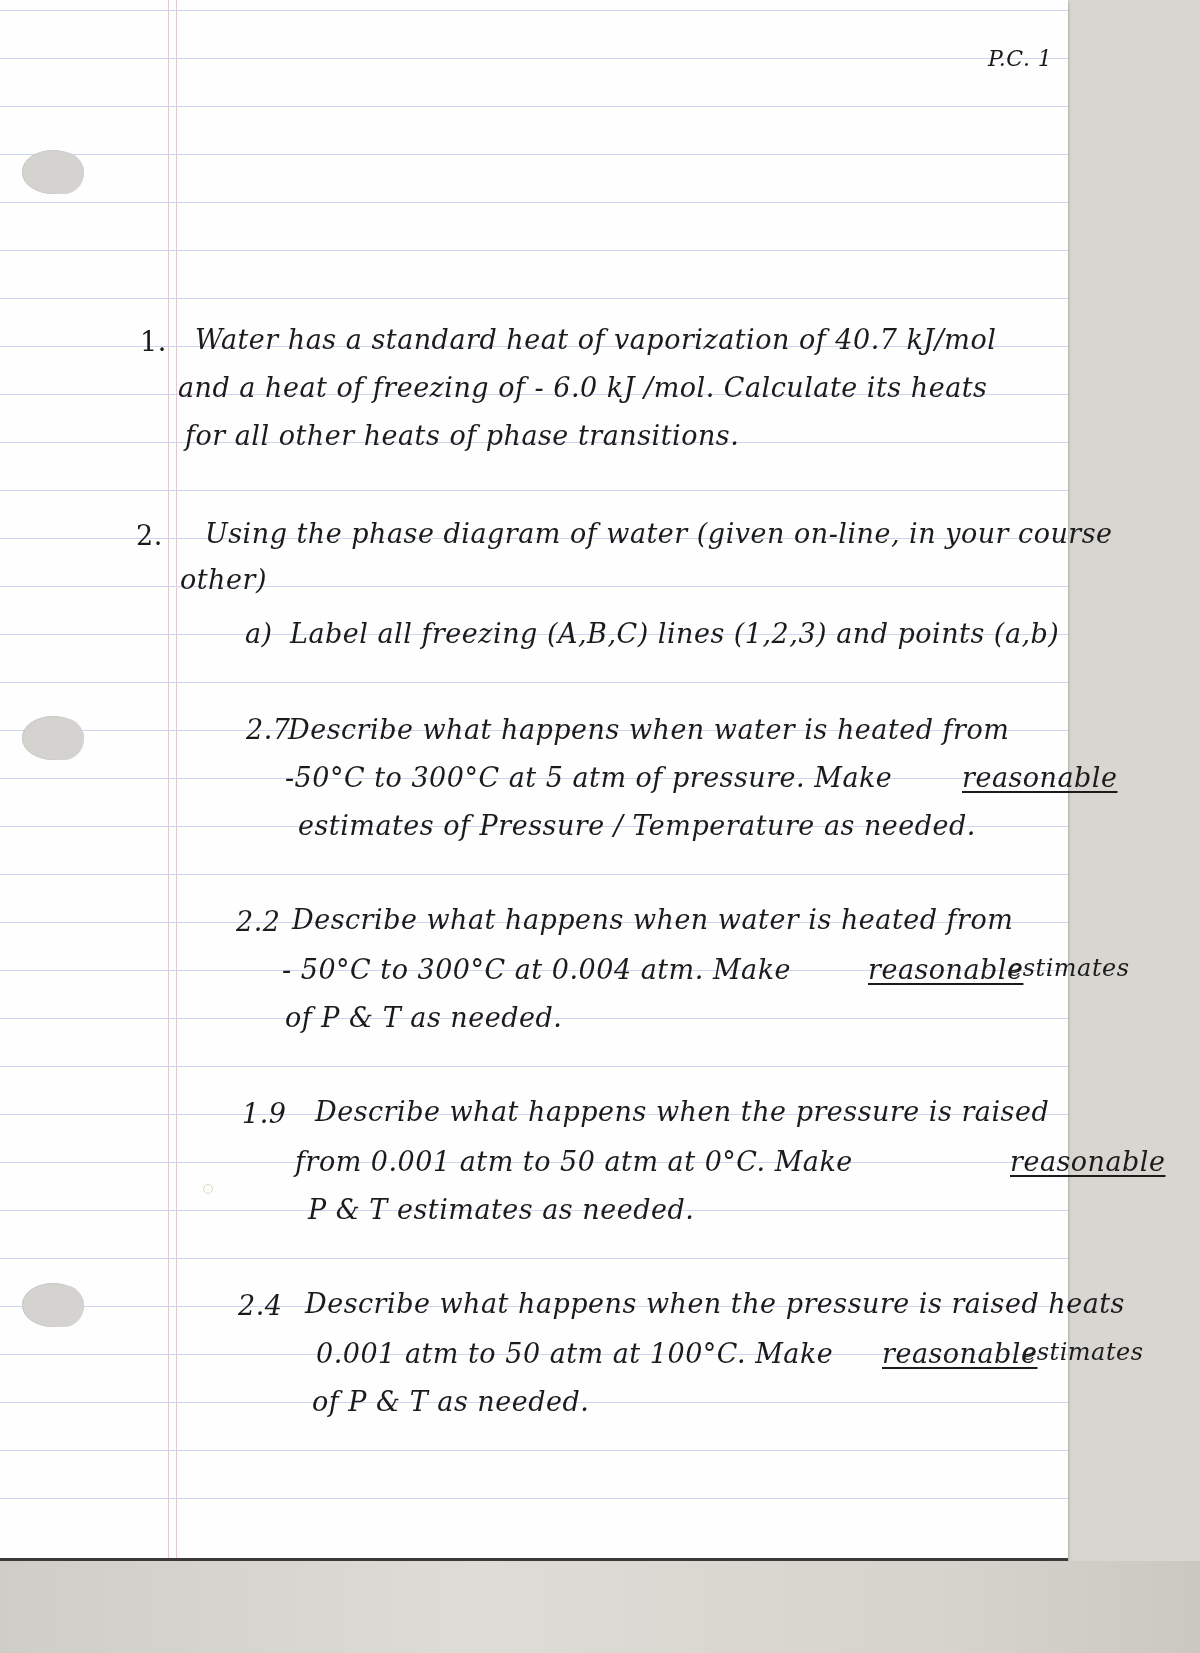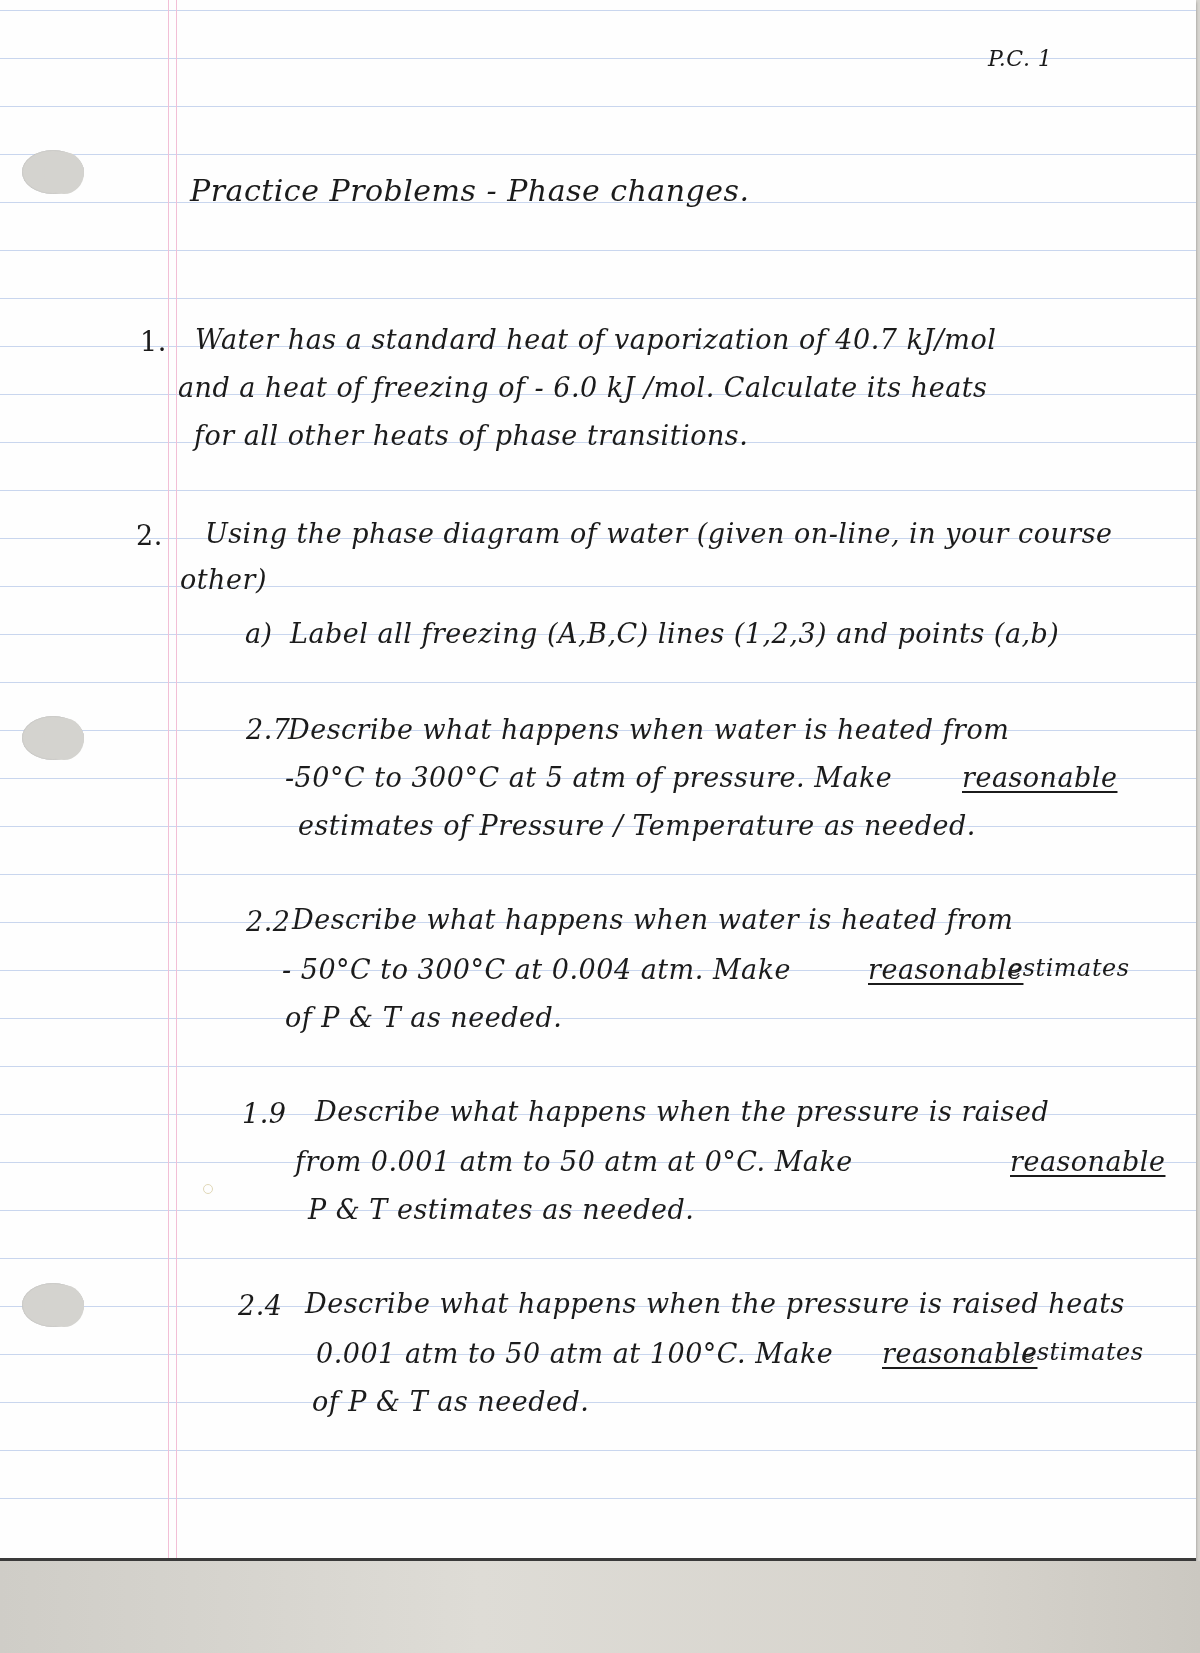--- a/index.html
+++ b/index.html
@@ -4,21 +4,21 @@
   <style>
     html, body { margin: 0; padding: 0; }
     body {
       width: 1200px; height: 1653px;
       background: #d8d6d1;
       position: relative; overflow: hidden;
       font-family: "DejaVu Serif", serif;
     }
     .paper {
       position: absolute; left: 0; top: 0;
-      width: 1196px; height: 1558px;
+      width: 1068px; height: 1558px;
       background-color: #fefefe;
       background-image: repeating-linear-gradient(
         to bottom,
         transparent 0px,
         transparent 46px,
         #c9d6ee 46px,
         #c9d6ee 47px,
         transparent 47px,
         transparent 48px
       );
@@ -70,27 +70,26 @@
   <div class="margin-line" style="left:168px"></div>
   <div class="margin-line" style="left:176px"></div>
 
   <div class="hole" style="left:22px; top:150px"></div>
   <div class="hole" style="left:22px; top:716px"></div>
   <div class="hole" style="left:22px; top:1283px"></div>
 
   <div class="dot-mark" style="left:203px; top:1184px"></div>
 
   <div class="hand page-num" style="left:988px; top:48px">P.C. 1</div>
-  <div class="hand title" style="left:190px; top:176px">Practice Problems - Phase changes.</div>
 
   <div>
     <div class="hand num" style="left:140px; top:328px">1.</div>
     <div class="hand" style="left:195px; top:326px">Water has a standard heat of vaporization of 40.7 kJ/mol</div>
     <div class="hand" style="left:178px; top:374px">and a heat of freezing of - 6.0 kJ /mol. Calculate its heats</div>
-    <div class="hand" style="left:194px; top:422px">for all other heats of phase transitions.</div>
+    <div class="hand" style="left:185px; top:422px">for all other heats of phase transitions.</div>
   </div>
 
   <div>
     <div class="hand num" style="left:136px; top:522px">2.</div>
     <div class="hand" style="left:205px; top:520px">Using the phase diagram of water (given on-line, in your course</div>
     <div class="hand" style="left:180px; top:566px">other)</div>
 
     <div>
       <div class="hand" style="left:245px; top:620px">a)</div>
       <div class="hand" style="left:290px; top:620px">Label all freezing (A,B,C) lines (1,2,3) and points (a,b)</div>
@@ -98,21 +97,21 @@
 
     <div>
       <div class="hand" style="left:246px; top:716px">2.7</div>
       <div class="hand" style="left:288px; top:716px">Describe what happens when water is heated from</div>
       <div class="hand" style="left:285px; top:764px">-50°C to 300°C at 5 atm of pressure. Make</div>
       <div class="hand u" style="left:962px; top:764px">reasonable</div>
       <div class="hand" style="left:298px; top:812px">estimates of Pressure / Temperature as needed.</div>
     </div>
 
     <div>
-      <div class="hand" style="left:246px; top:908px">2.2</div>
+      <div class="hand" style="left:236px; top:908px">2.2</div>
       <div class="hand" style="left:292px; top:906px">Describe what happens when water is heated from</div>
       <div class="hand" style="left:282px; top:956px">- 50°C to 300°C at 0.004 atm. Make</div>
       <div class="hand u" style="left:868px; top:956px">reasonable</div>
       <div class="hand" style="left:1008px; top:956px; font-size:24px">estimates</div>
       <div class="hand" style="left:285px; top:1004px">of P &amp; T as needed.</div>
     </div>
 
     <div>
       <div class="hand" style="left:242px; top:1100px">1.9</div>
       <div class="hand" style="left:315px; top:1098px">Describe what happens when the pressure is raised</div>

